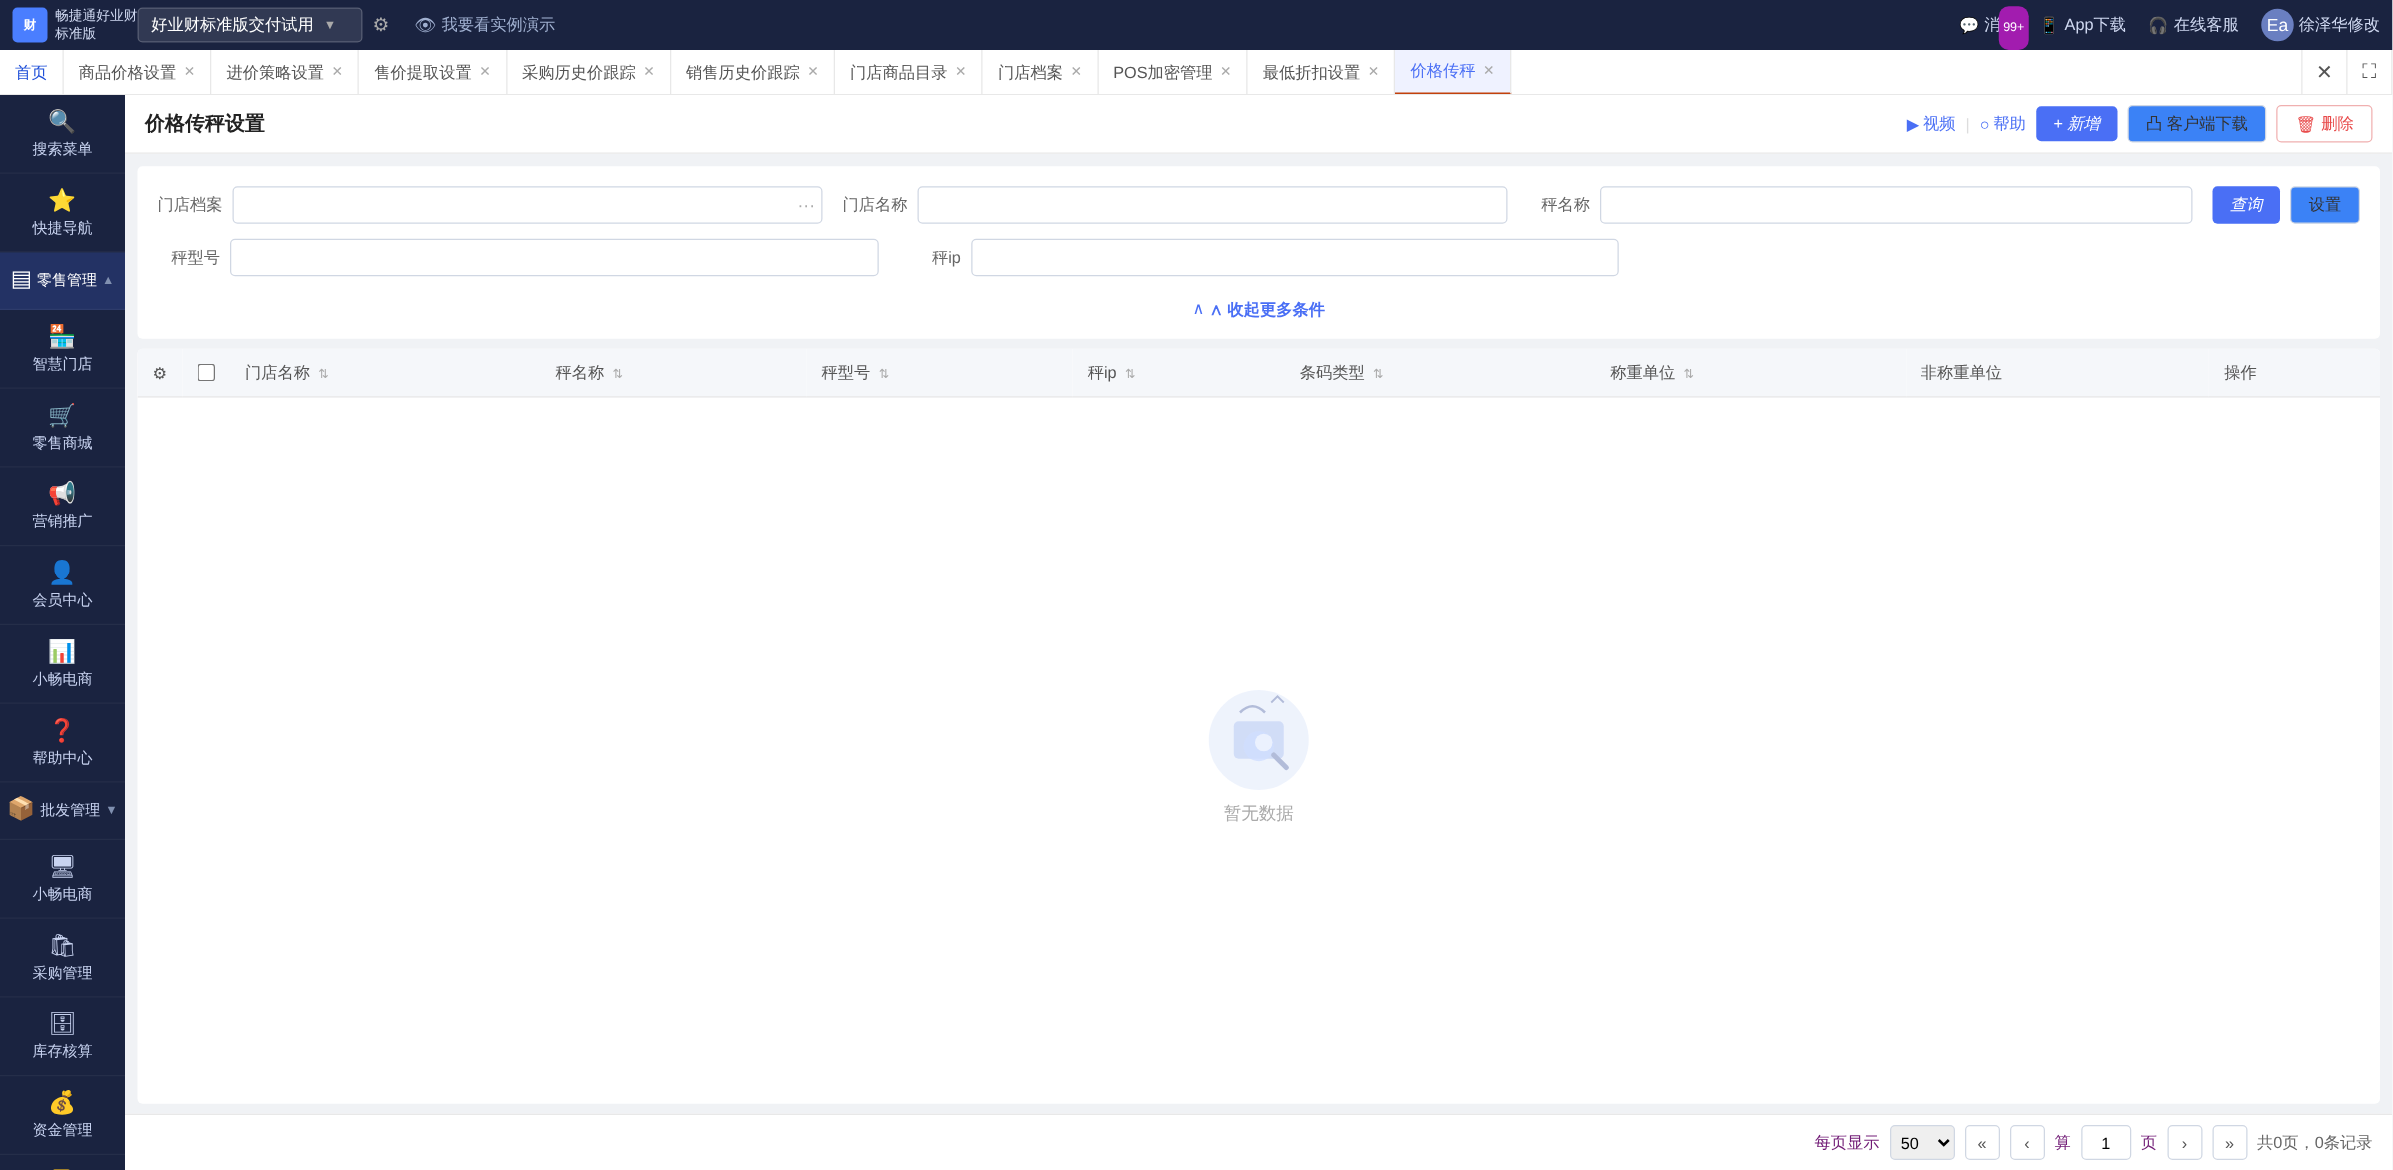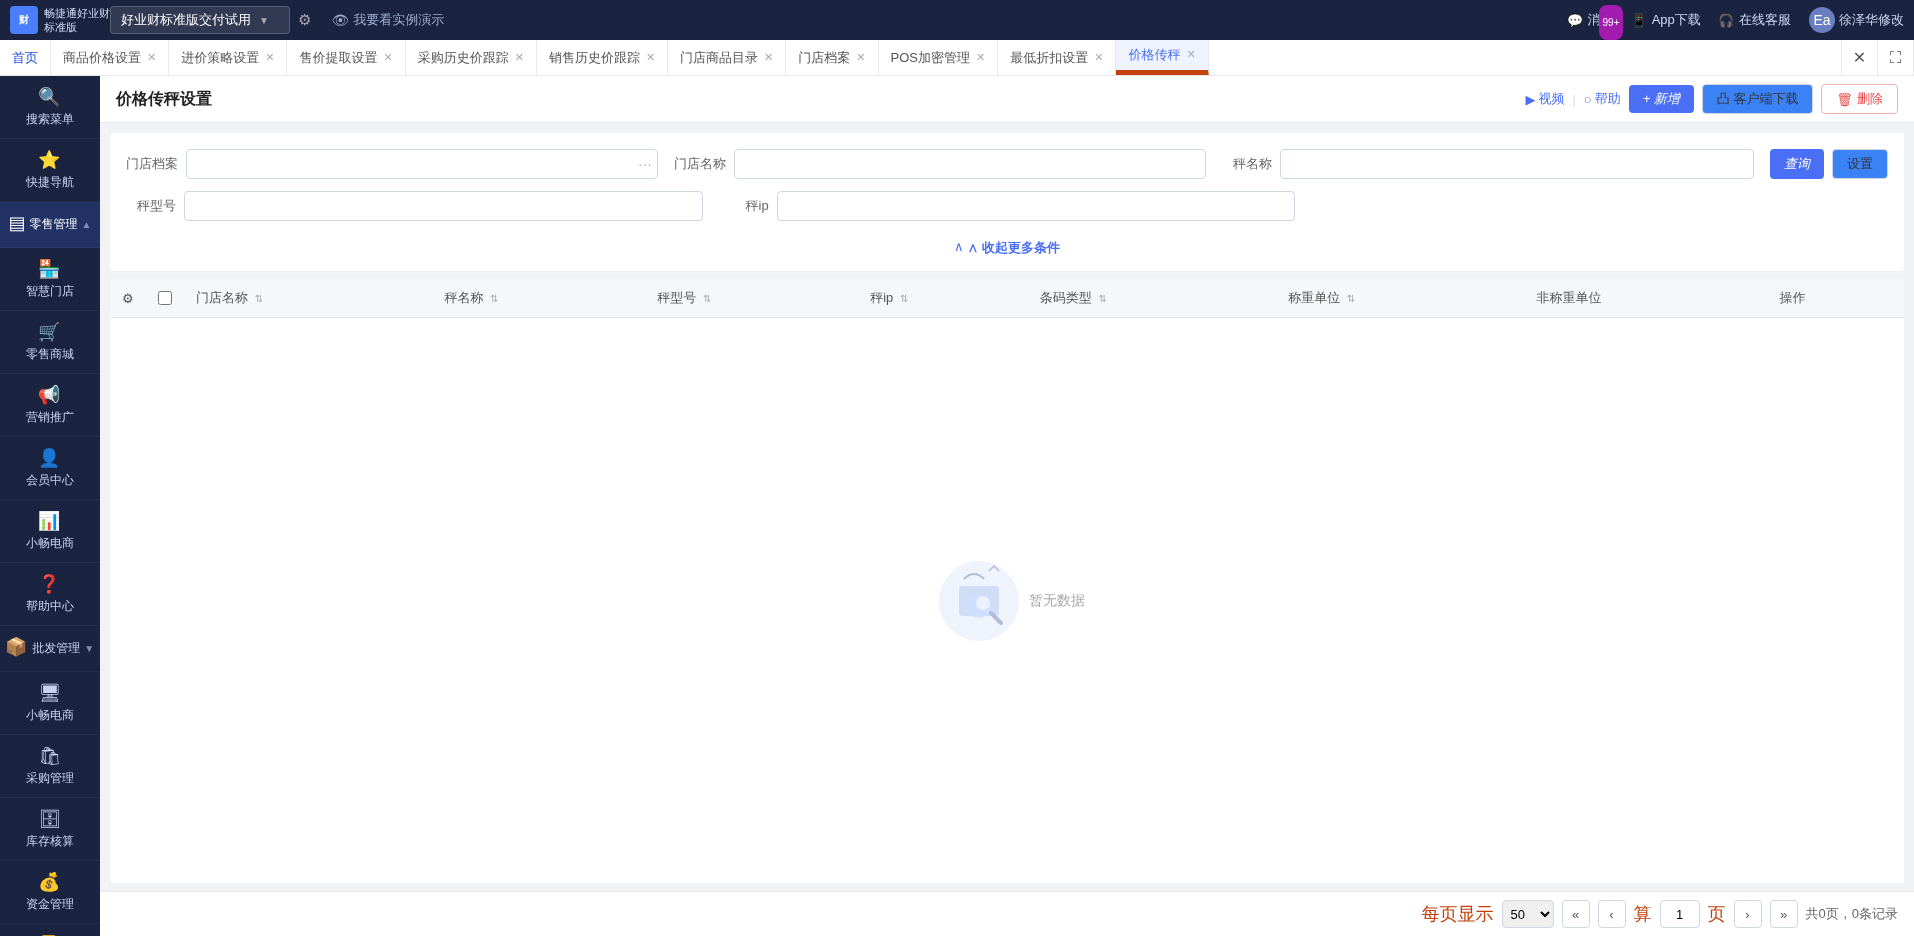--- a/index.html
+++ b/index.html
@@ -17,21 +17,21 @@
     .top-bar-demo .eye-icon { font-size: 14px; }
     .top-bar-right { margin-left: auto; display: flex; align-items: center; gap: 18px; }
     .top-bar-right-item { display: flex; align-items: center; gap: 4px; color: #cfd8f0; font-size: 13px; cursor: pointer; position: relative; }
     .badge { background: #a21caf; color: #fff; font-size: 10px; border-radius: 8px; padding: 12px 4px; min-width: 16px; text-align: left; position: absolute; top: -6px; right: -10px; }
     .avatar-circle { width: 26px; height: 26px; border-radius: 50%; background: #6a7fc1; display: flex; align-items: center; justify-content: center; color: #fff; font-size: 14px; }
 
     
     .tab-bar { background: #fff; border-bottom: 1px solid #e8e8e8; height: 36px; display: flex; align-items: center; padding: 0 0 0 0; overflow-x: auto; flex-shrink: 0; position: relative; }
     .tab-bar::-webkit-scrollbar { display: none; }
     .tab-item { display: flex; align-items: center; gap: 4px; padding: 0 12px; height: 36px; border-right: 1px solid #e8e8e8; cursor: pointer; white-space: nowrap; font-size: 13px; color: #555; flex-shrink: 0; }
-    .tab-item.active { background: #eff2ff; color: #4a6ff5; border-bottom: 6px solid #c2410c; }
+    .tab-item.active { background: #eff2ff; color: #4a6ff5; border-bottom: 2px solid #c2410c; }
     .tab-item .close-tab { color: #aaa; font-size: 11px; margin-left: 2px; cursor: pointer; }
     .tab-item-home { font-size: 13px; color: #1d4ed8; }
     .tab-bar-controls { margin-left: auto; display: flex; align-items: center; border-left: 1px solid #e8e8e8; height: 36px; flex-shrink: 0; }
     .tab-bar-ctrl-btn { width: 36px; height: 36px; display: flex; align-items: center; justify-content: center; cursor: pointer; color: #555; font-size: 16px; border-right: 1px solid #e8e8e8; }
 
     
     .main-layout { display: flex; flex: 1; overflow: hidden; }
 
     
     .sidebar { background: #1a2340; color: #c8d3f0; width: 100px; display: flex; flex-direction: column; flex-shrink: 0; overflow-y: auto; }
@@ -69,26 +69,26 @@
     .filter-collapse { display: flex; justify-content: center; padding: 6px 0; color: #4a6ff5; font-size: 13px; cursor: pointer; }
 
     
     .table-wrapper { margin: 8px 10px; background: #fff; border-radius: 4px; flex: 1; overflow: hidden; display: flex; flex-direction: column; }
     .data-table { width: 100%; border-collapse: collapse; }
     .data-table th { background: #f5f7fa; color: #555; font-weight: 500; padding: 10px 12px; border-bottom: 1px solid #e8e8e8; font-size: 13px; text-align: left; white-space: nowrap; }
     .data-table th.sortable { cursor: pointer; }
     .data-table th .sort-icon { color: #aaa; font-size: 10px; margin-left: 3px; }
     .th-gear { width: 36px; text-align: center; }
     .th-check { width: 36px; text-align: center; }
-    .empty-state { flex: 1; display: flex; flex-direction: row; align-items: center; justify-content: center; padding: 40px; text-align: center; }
+    .empty-state { flex: 1; display: flex; flex-direction: column; align-items: center; justify-content: center; padding: 40px; text-align: center; }
     .empty-text { color: #aaa; font-size: 14px; }
 
     
     .pagination-bar { background: #fff; border-top: 1px solid #e8e8e8; padding: 8px 16px; display: flex; align-items: center; justify-content: flex-end; gap: 8px; flex-shrink: 0; }
-    .pagination-label { color: #c2410c; font-size: 18px; }
+    .pagination-label { color: #701a75; font-size: 13px; }
     .pagination-select { height: 28px; border: 1px solid #d0d7e3; border-radius: 4px; padding: 0 4px; font-size: 13px; }
     .pagination-btn { width: 28px; height: 28px; border: 1px solid #d0d7e3; border-radius: 4px; background: #fff; cursor: pointer; display: flex; align-items: center; justify-content: center; font-size: 13px; color: #555; }
     .pagination-input { width: 40px; height: 28px; border: 1px solid #d0d7e3; border-radius: 4px; text-align: center; font-size: 13px; }
     .pagination-total { color: #666; font-size: 13px; }
 
     
     .empty-svg { width: 100px; height: 100px; opacity: 0.6; }
 
     .checkbox-cell { display: flex; align-items: center; justify-content: center; }
     input[type="checkbox"] { width: 14px; height: 14px; cursor: pointer; }

